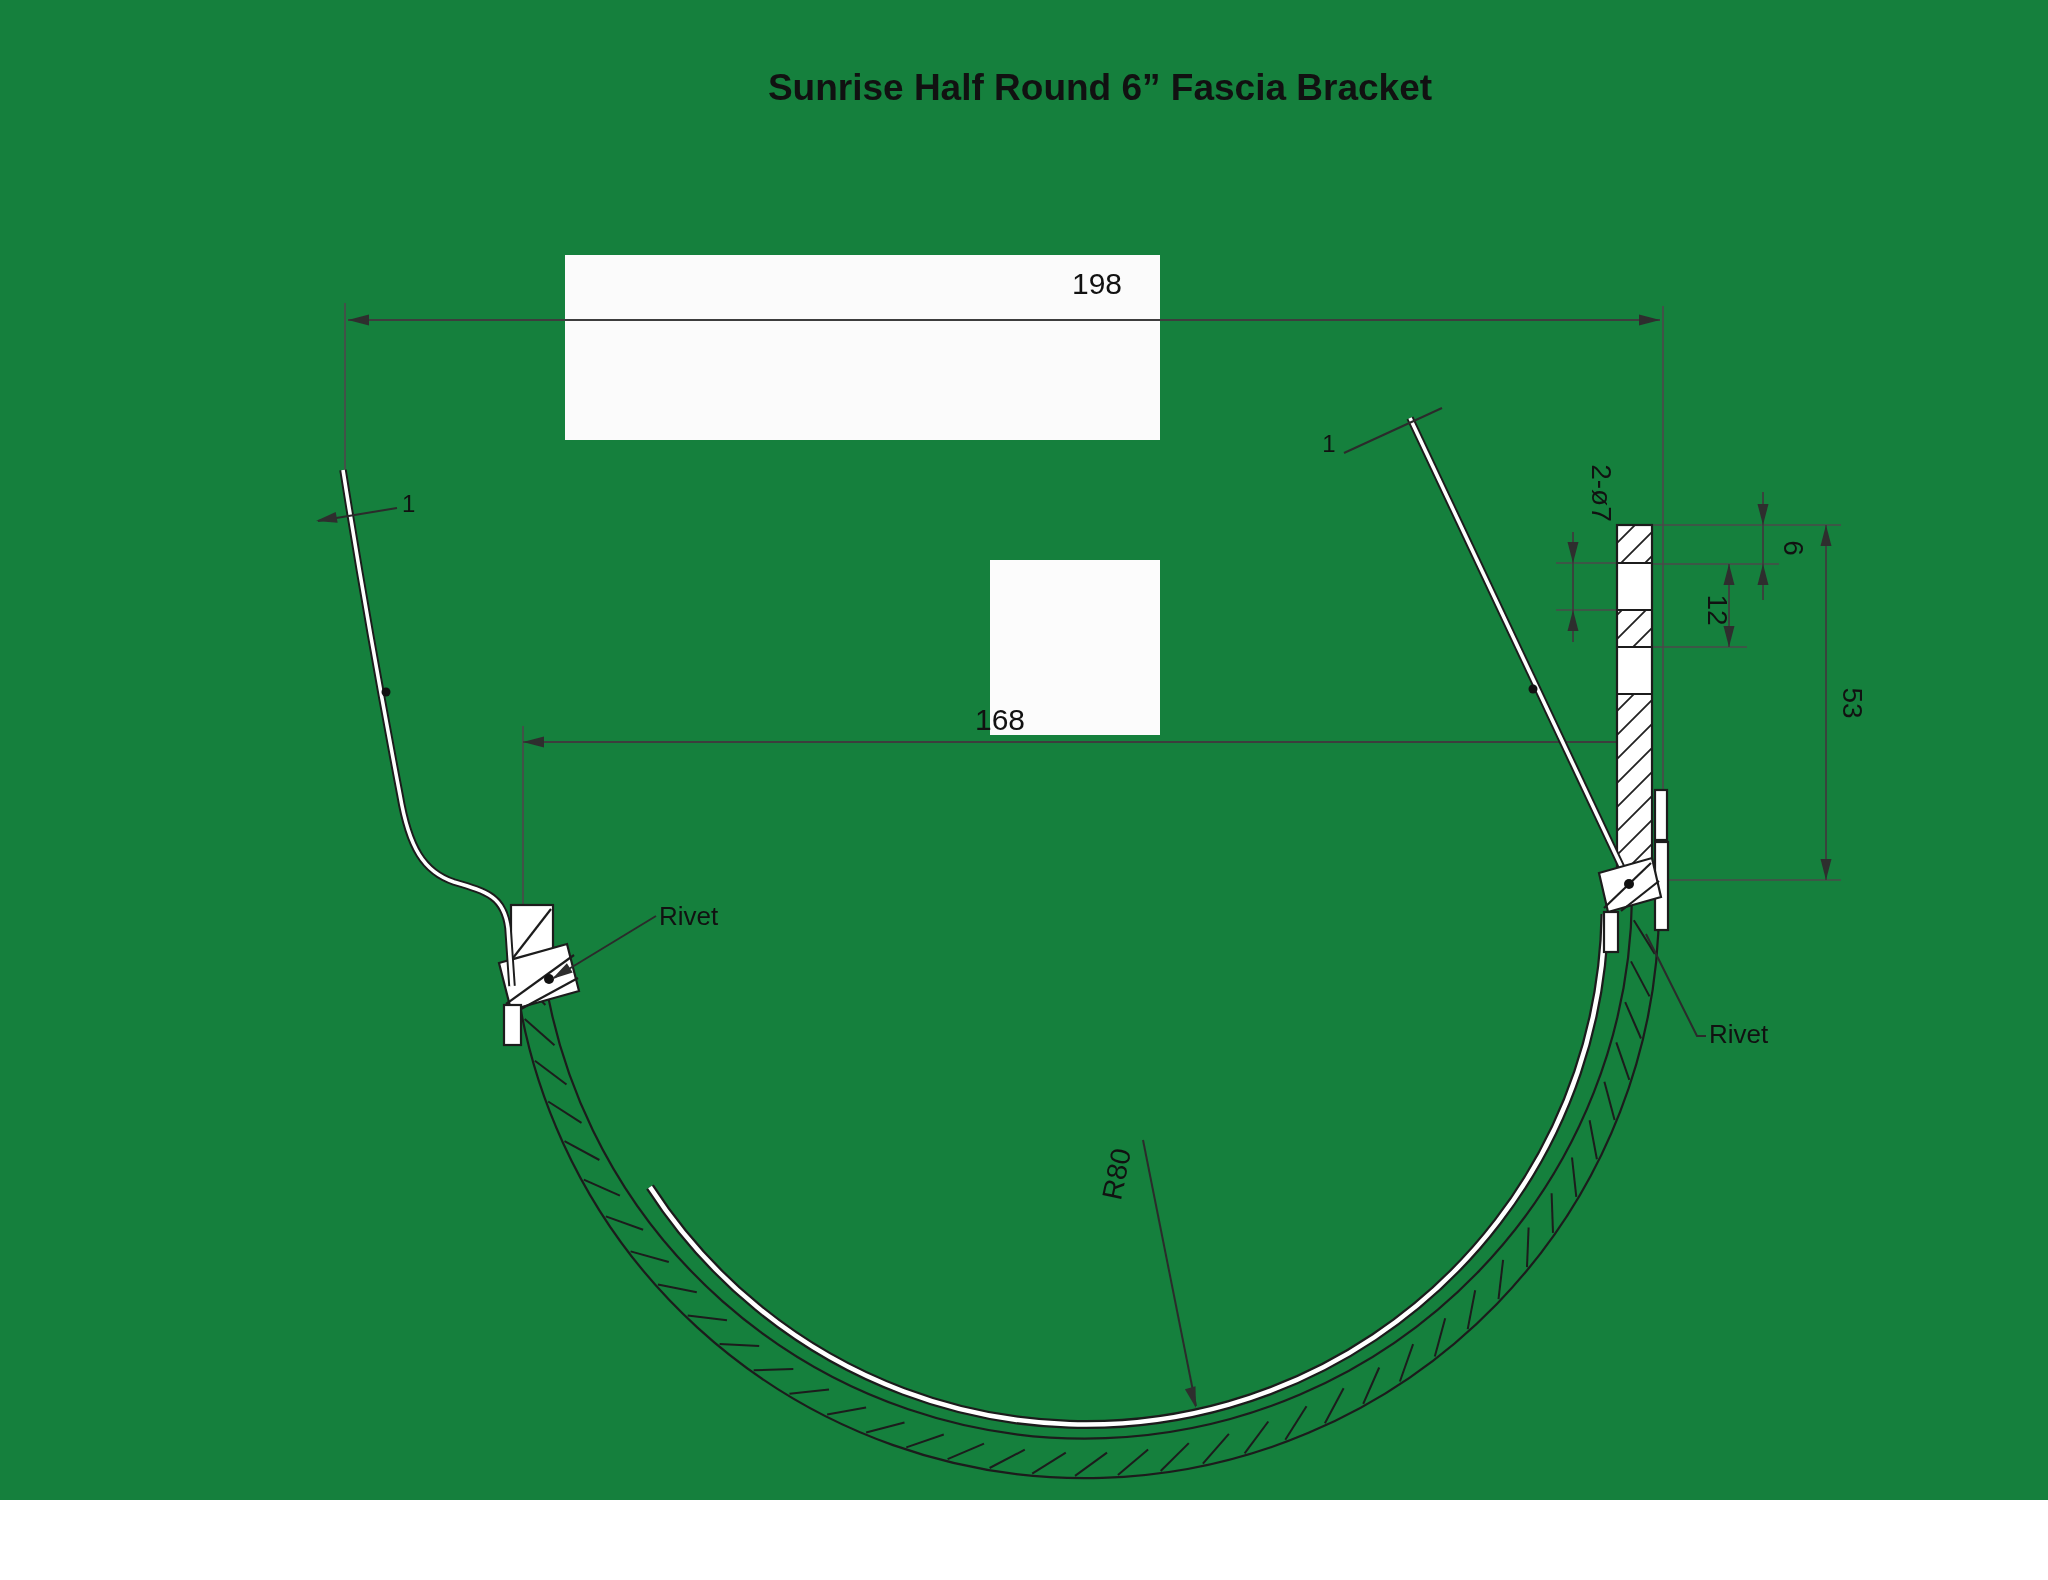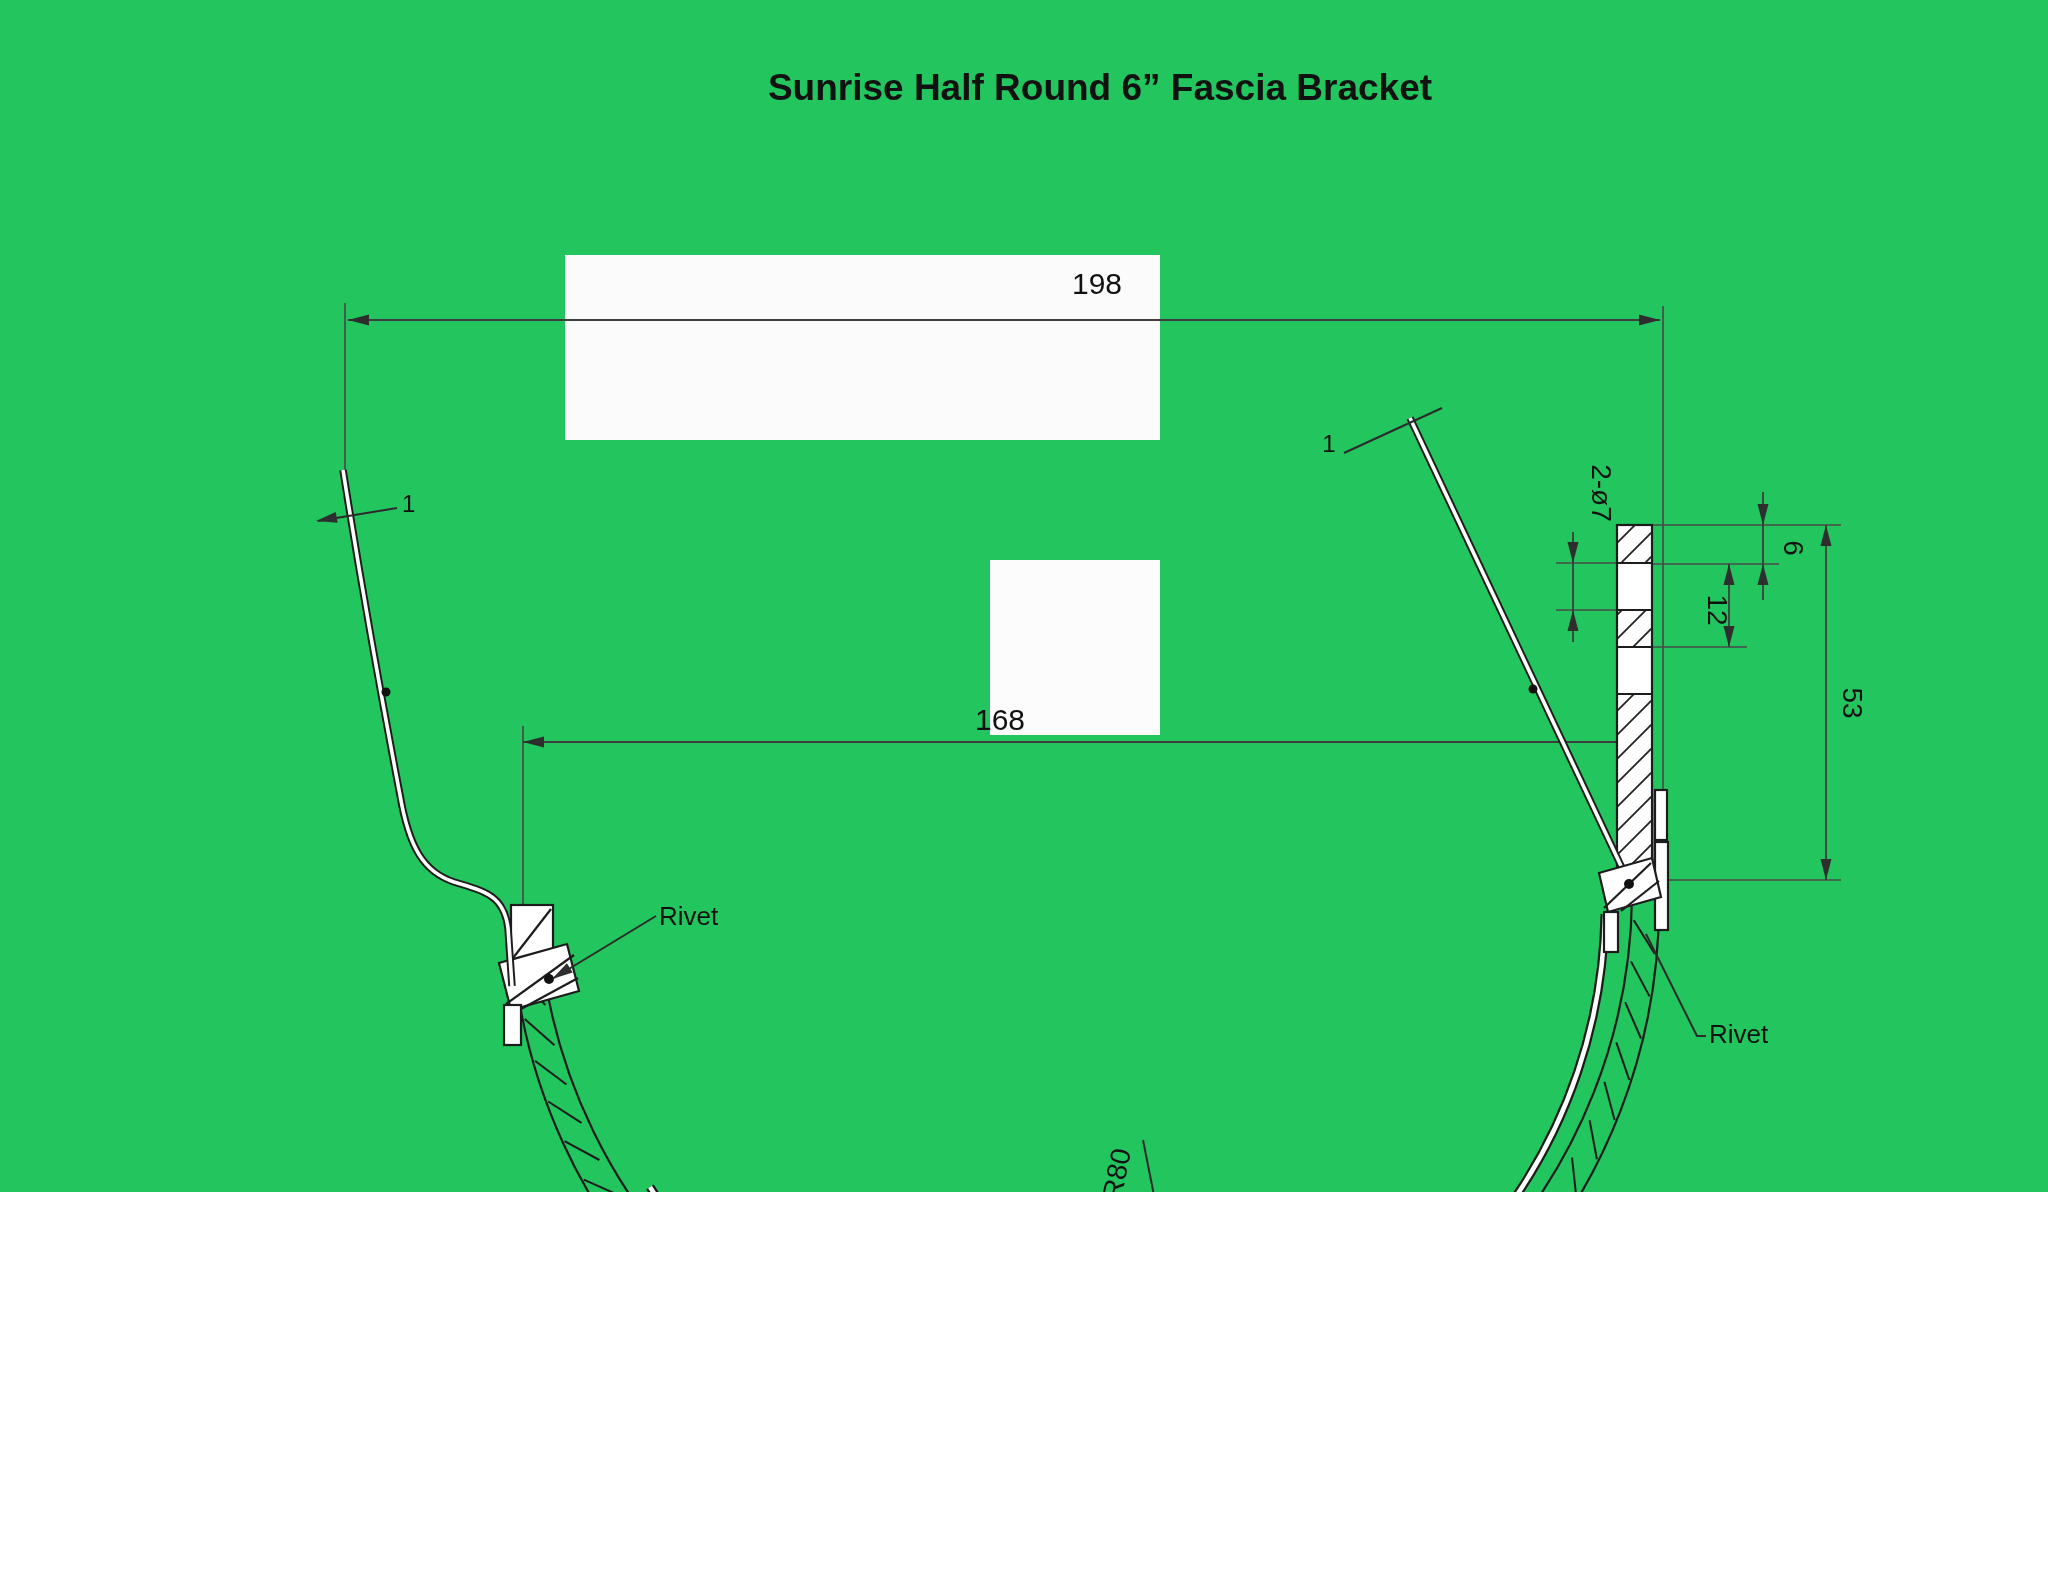--- a/index.html
+++ b/index.html
@@ -1,16 +1,16 @@
 <!DOCTYPE html>
 <html><head>
 <meta charset="utf-8">
 <style>
   html,body{margin:0;padding:0;background:#ffffff;}
-  .page{width:2048px;height:1192px;position:relative;background:#22c55e;overflow:hidden;}
+  .page{width:2048px;height:1500px;position:relative;background:#15803d;overflow:hidden;}
   svg{display:block;}
   text{font-family:"Liberation Sans","DejaVu Sans",sans-serif;fill:#111111;}
   .title-text{font-size:37px;font-weight:bold;}
   .dim-text{font-size:30px;}
   .dim-text-sm{font-size:28px;}
   .label-text{font-size:26px;}
   .callout-text{font-size:24px;}
   .dimline{stroke:#3d3d3d;stroke-width:1.8;fill:none;}
   .extline{stroke:#4a4a4a;stroke-width:1.7;fill:none;}
   .part{stroke:#1c1c1c;stroke-width:2.2;fill:none;}

